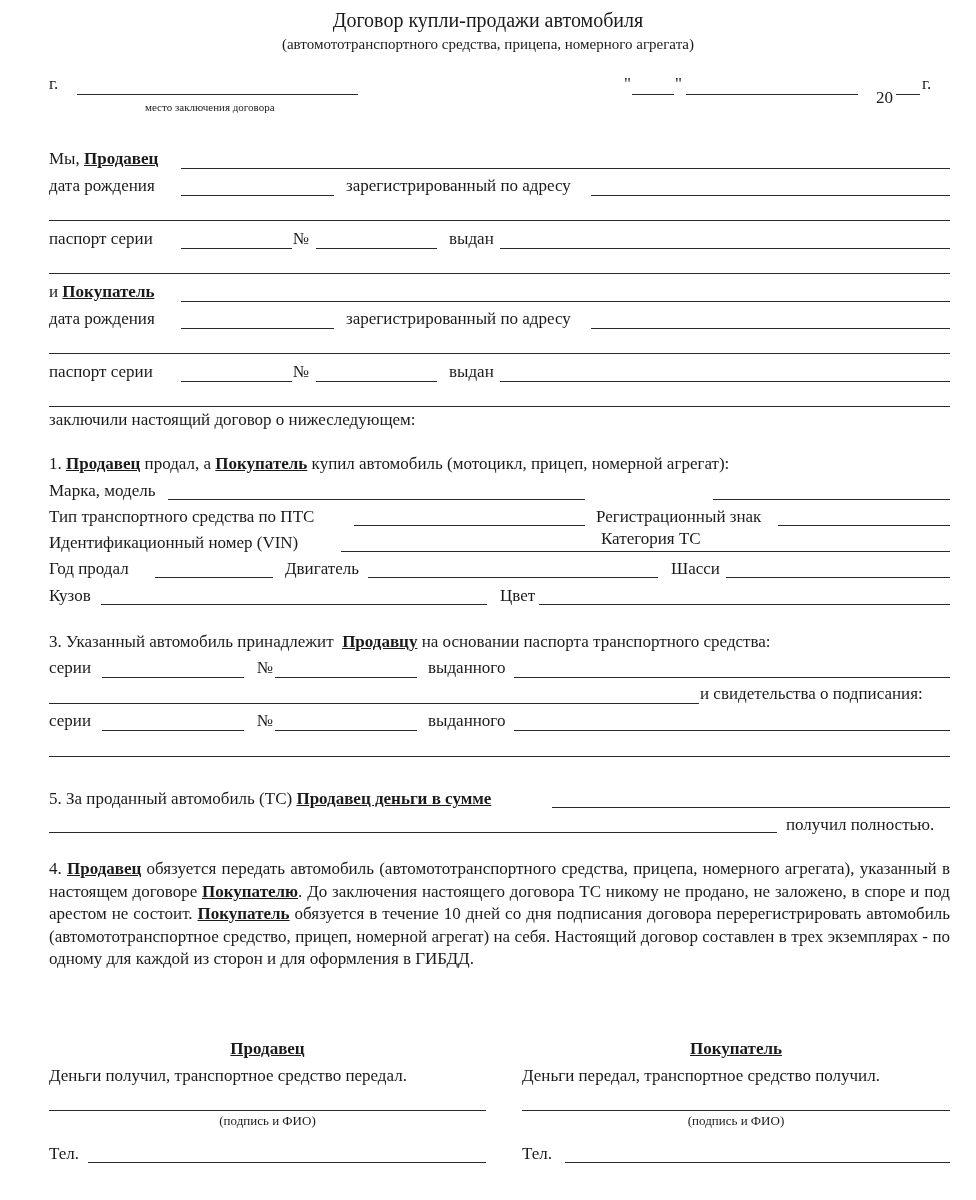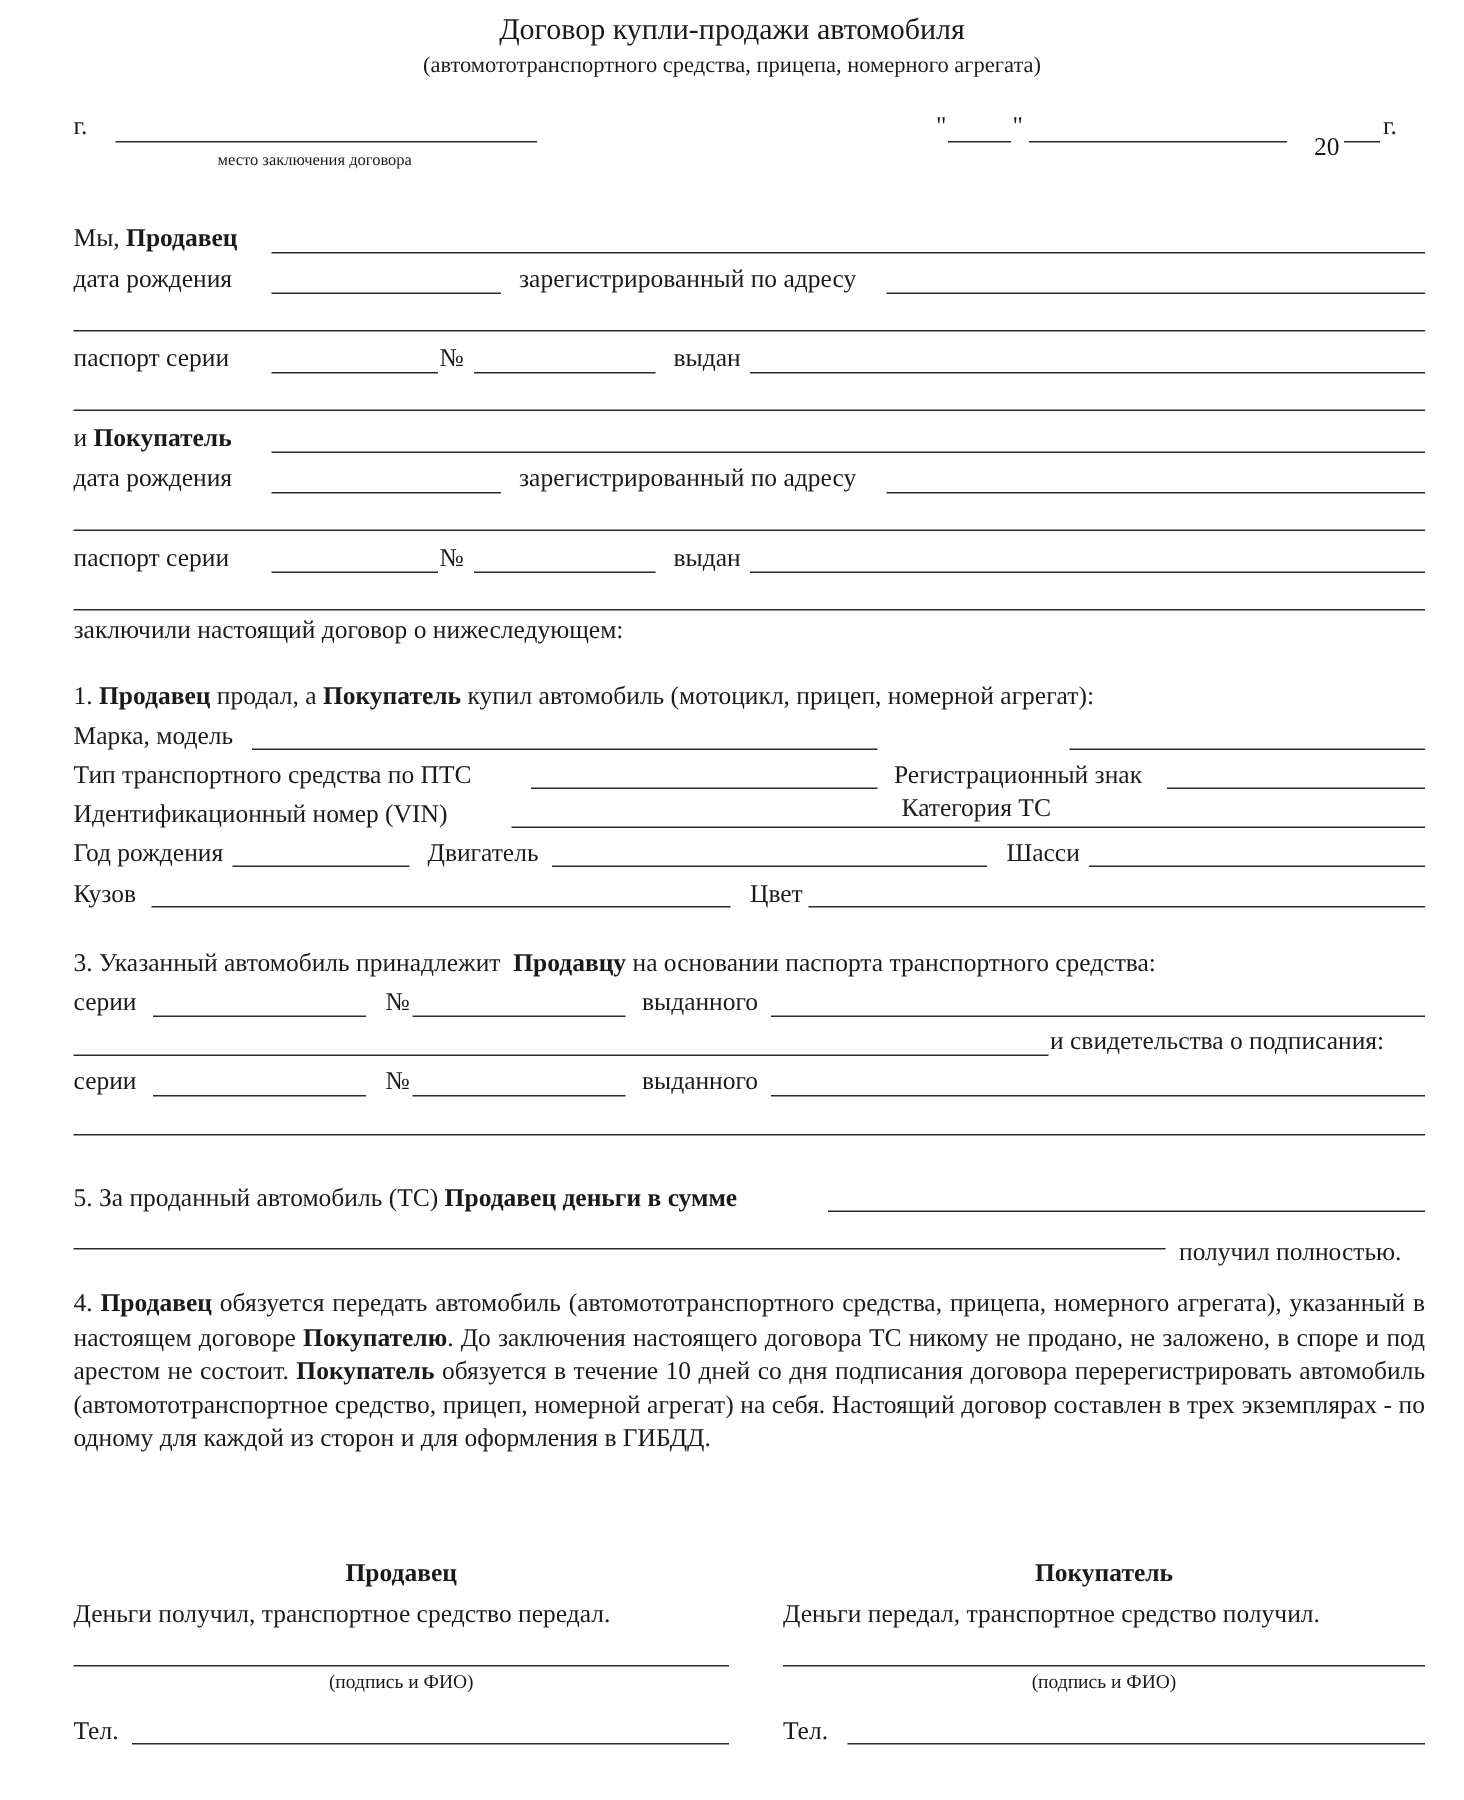--- a/index.html
+++ b/index.html
@@ -1,19 +1,19 @@
 <!DOCTYPE html>
 <html><head>
 <meta charset="utf-8">
 <style>
   html, body { margin:0; padding:0; background:#ffffff; }
   body { width:976px; height:1200px; position:relative; overflow:hidden;
          font-family:"Liberation Serif", "DejaVu Serif", serif; color:#1a1a1a; font-size:17px; }
   .t { position:absolute; white-space:nowrap; line-height:20px; }
-  .b { font-weight:bold; }
+  .b { font-weight:bold;text-decoration:underline; }
   .ln { position:absolute; height:0; border-top:1.5px solid #2a2a2a; }
   .fld { position:absolute; height:20px; }
   .title { font-size:20px; }
   .sub { font-size:15px; }
   .tiny { font-size:11px; }
   .small { font-size:13px; }
   .para { position:absolute; left:49px; width:901px; font-size:17px; line-height:22.5px; text-align:justify; }
 </style>
 </head>
 <body>
@@ -127,21 +127,21 @@
 <div class="t" style="left:596px;top:507px;">Регистрационный знак</div>
 <div class="fld" style="left:778px;top:509px;width:172px;">
     <div class="ln" style="left:0;right:0;top:16px;"></div>
   </div>
 
 <div class="t" style="left:49px;top:533px;">Идентификационный номер (VIN)</div>
 <div class="fld" style="left:341px;top:535px;width:609px;">
     <div class="ln" style="left:0;right:0;top:16px;"></div>
   </div>
 
-<div class="t" style="left:49px;top:559px;">Год рождения</div>
+<div class="t" style="left:49px;top:559px;">Год продал</div>
 <div class="fld" style="left:155px;top:561px;width:118px;">
     <div class="ln" style="left:0;right:0;top:16px;"></div>
   </div>
 <div class="t" style="left:285px;top:559px;">Двигатель</div>
 <div class="fld" style="left:368px;top:561px;width:290px;">
     <div class="ln" style="left:0;right:0;top:16px;"></div>
   </div>
 <div class="t" style="left:671px;top:559px;text-align:right;">Шасси</div>
 <div class="fld" style="left:726px;top:561px;width:224px;">
     <div class="ln" style="left:0;right:0;top:16px;"></div>
@@ -192,21 +192,21 @@
     <div class="ln" style="left:0;right:0;top:17px;"></div>
   </div>
 
 <div class="t" style="left:49px;top:789px;"><span>5. За проданный автомобиль (ТС)</span> <span class="b">Продавец деньги в сумме</span></div>
 <div class="fld" style="left:552px;top:791px;width:398px;">
     <div class="ln" style="left:0;right:0;top:16px;"></div>
   </div>
 <div class="fld" style="left:49px;top:816px;width:728px;">
     <div class="ln" style="left:0;right:0;top:16px;"></div>
   </div>
-<div class="t" style="left:786px;top:815px;margin-top:10px;">получил полностью.</div>
+<div class="t" style="left:786px;top:815px;">получил полностью.</div>
 
 <div class="para" style="top:858px;"><span>4.</span> <span class="b">Продавец</span> <span>обязуется передать автомобиль (автомототранспортного средства, прицепа, номерного агрегата), указанный в настоящем договоре</span> <span class="b">Покупателю</span><span>. До заключения настоящего договора ТС никому не продано, не заложено, в споре и под арестом не состоит.</span> <span class="b">Покупатель</span> <span>обязуется в течение 10 дней со дня подписания договора перерегистрировать автомобиль (автомототранспортное средство, прицеп, номерной агрегат) на себя. Настоящий договор составлен в трех экземплярах - по одному для каждой из сторон и для оформления в ГИБДД.</span></div>
 
 <div class="t b" style="left:49px;width:437px;top:1039px;text-align:center;">Продавец</div>
 <div class="t" style="left:49px;top:1066px;">Деньги  получил, транспортное  средство передал.</div>
 <div class="fld" style="left:49px;top:1092px;width:437px;">
     <div class="ln" style="left:0;right:0;top:18px;"></div>
   </div>
 <div class="t small" style="left:49px;width:437px;top:1111px;text-align:center;">(подпись и ФИО)</div>
 <div class="t" style="left:49px;top:1144px;">Тел.</div>

